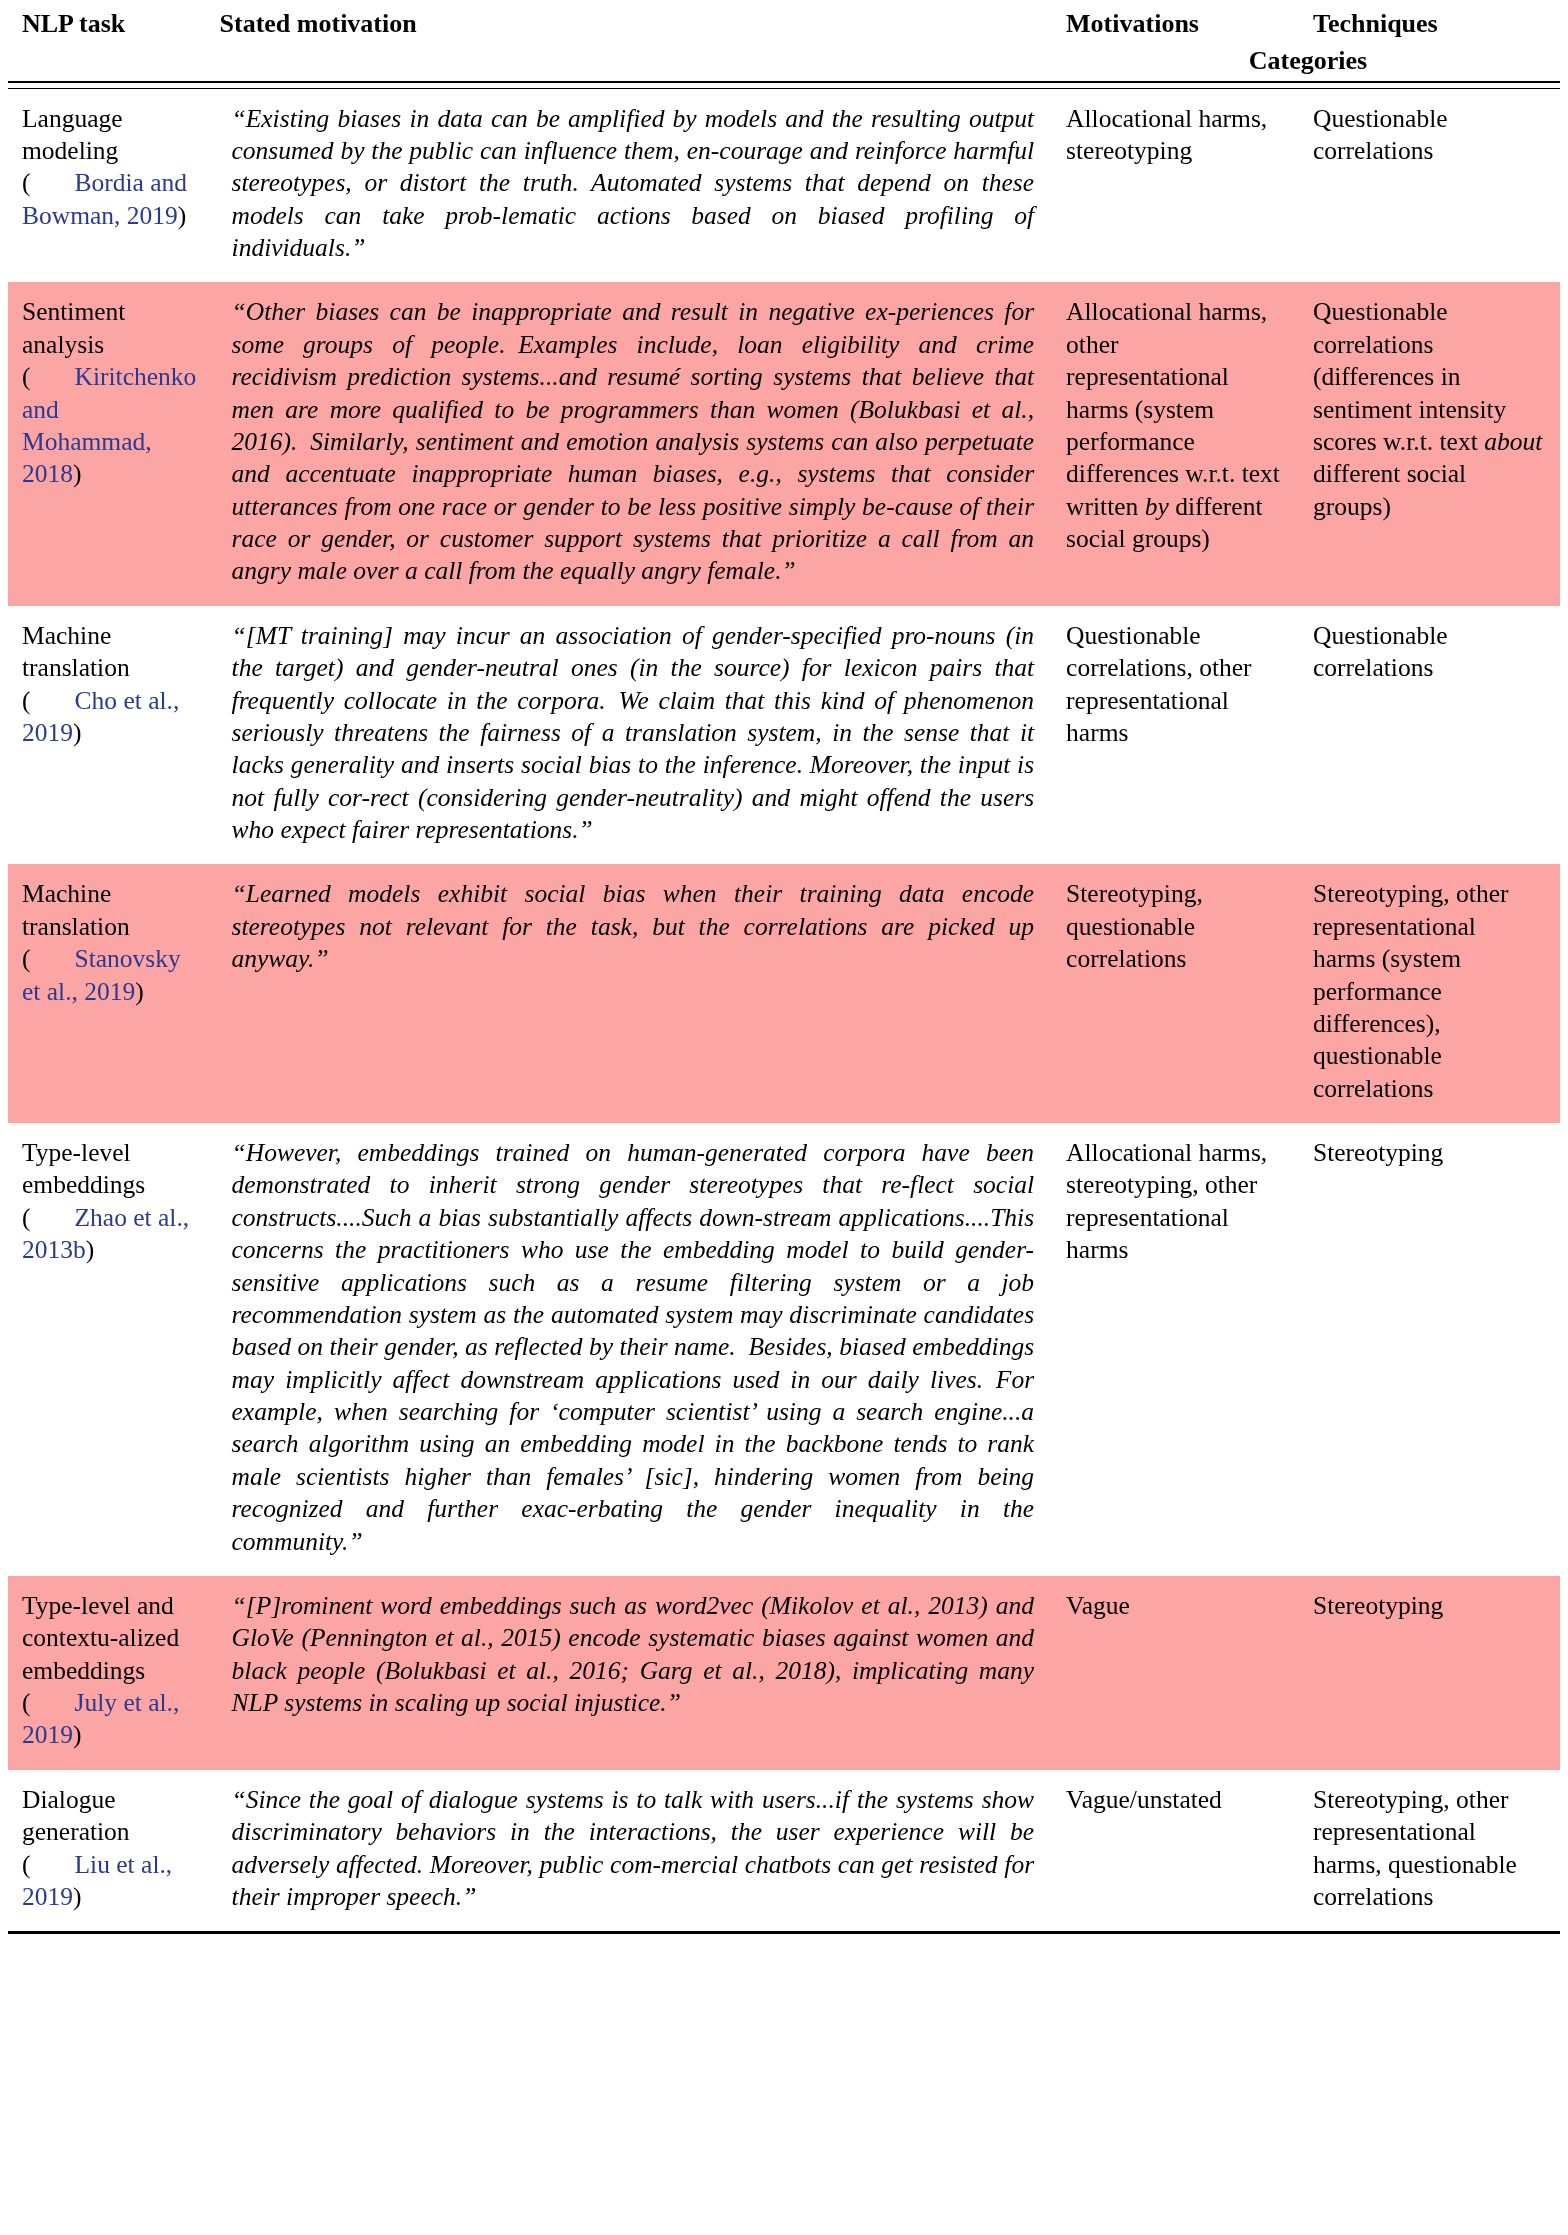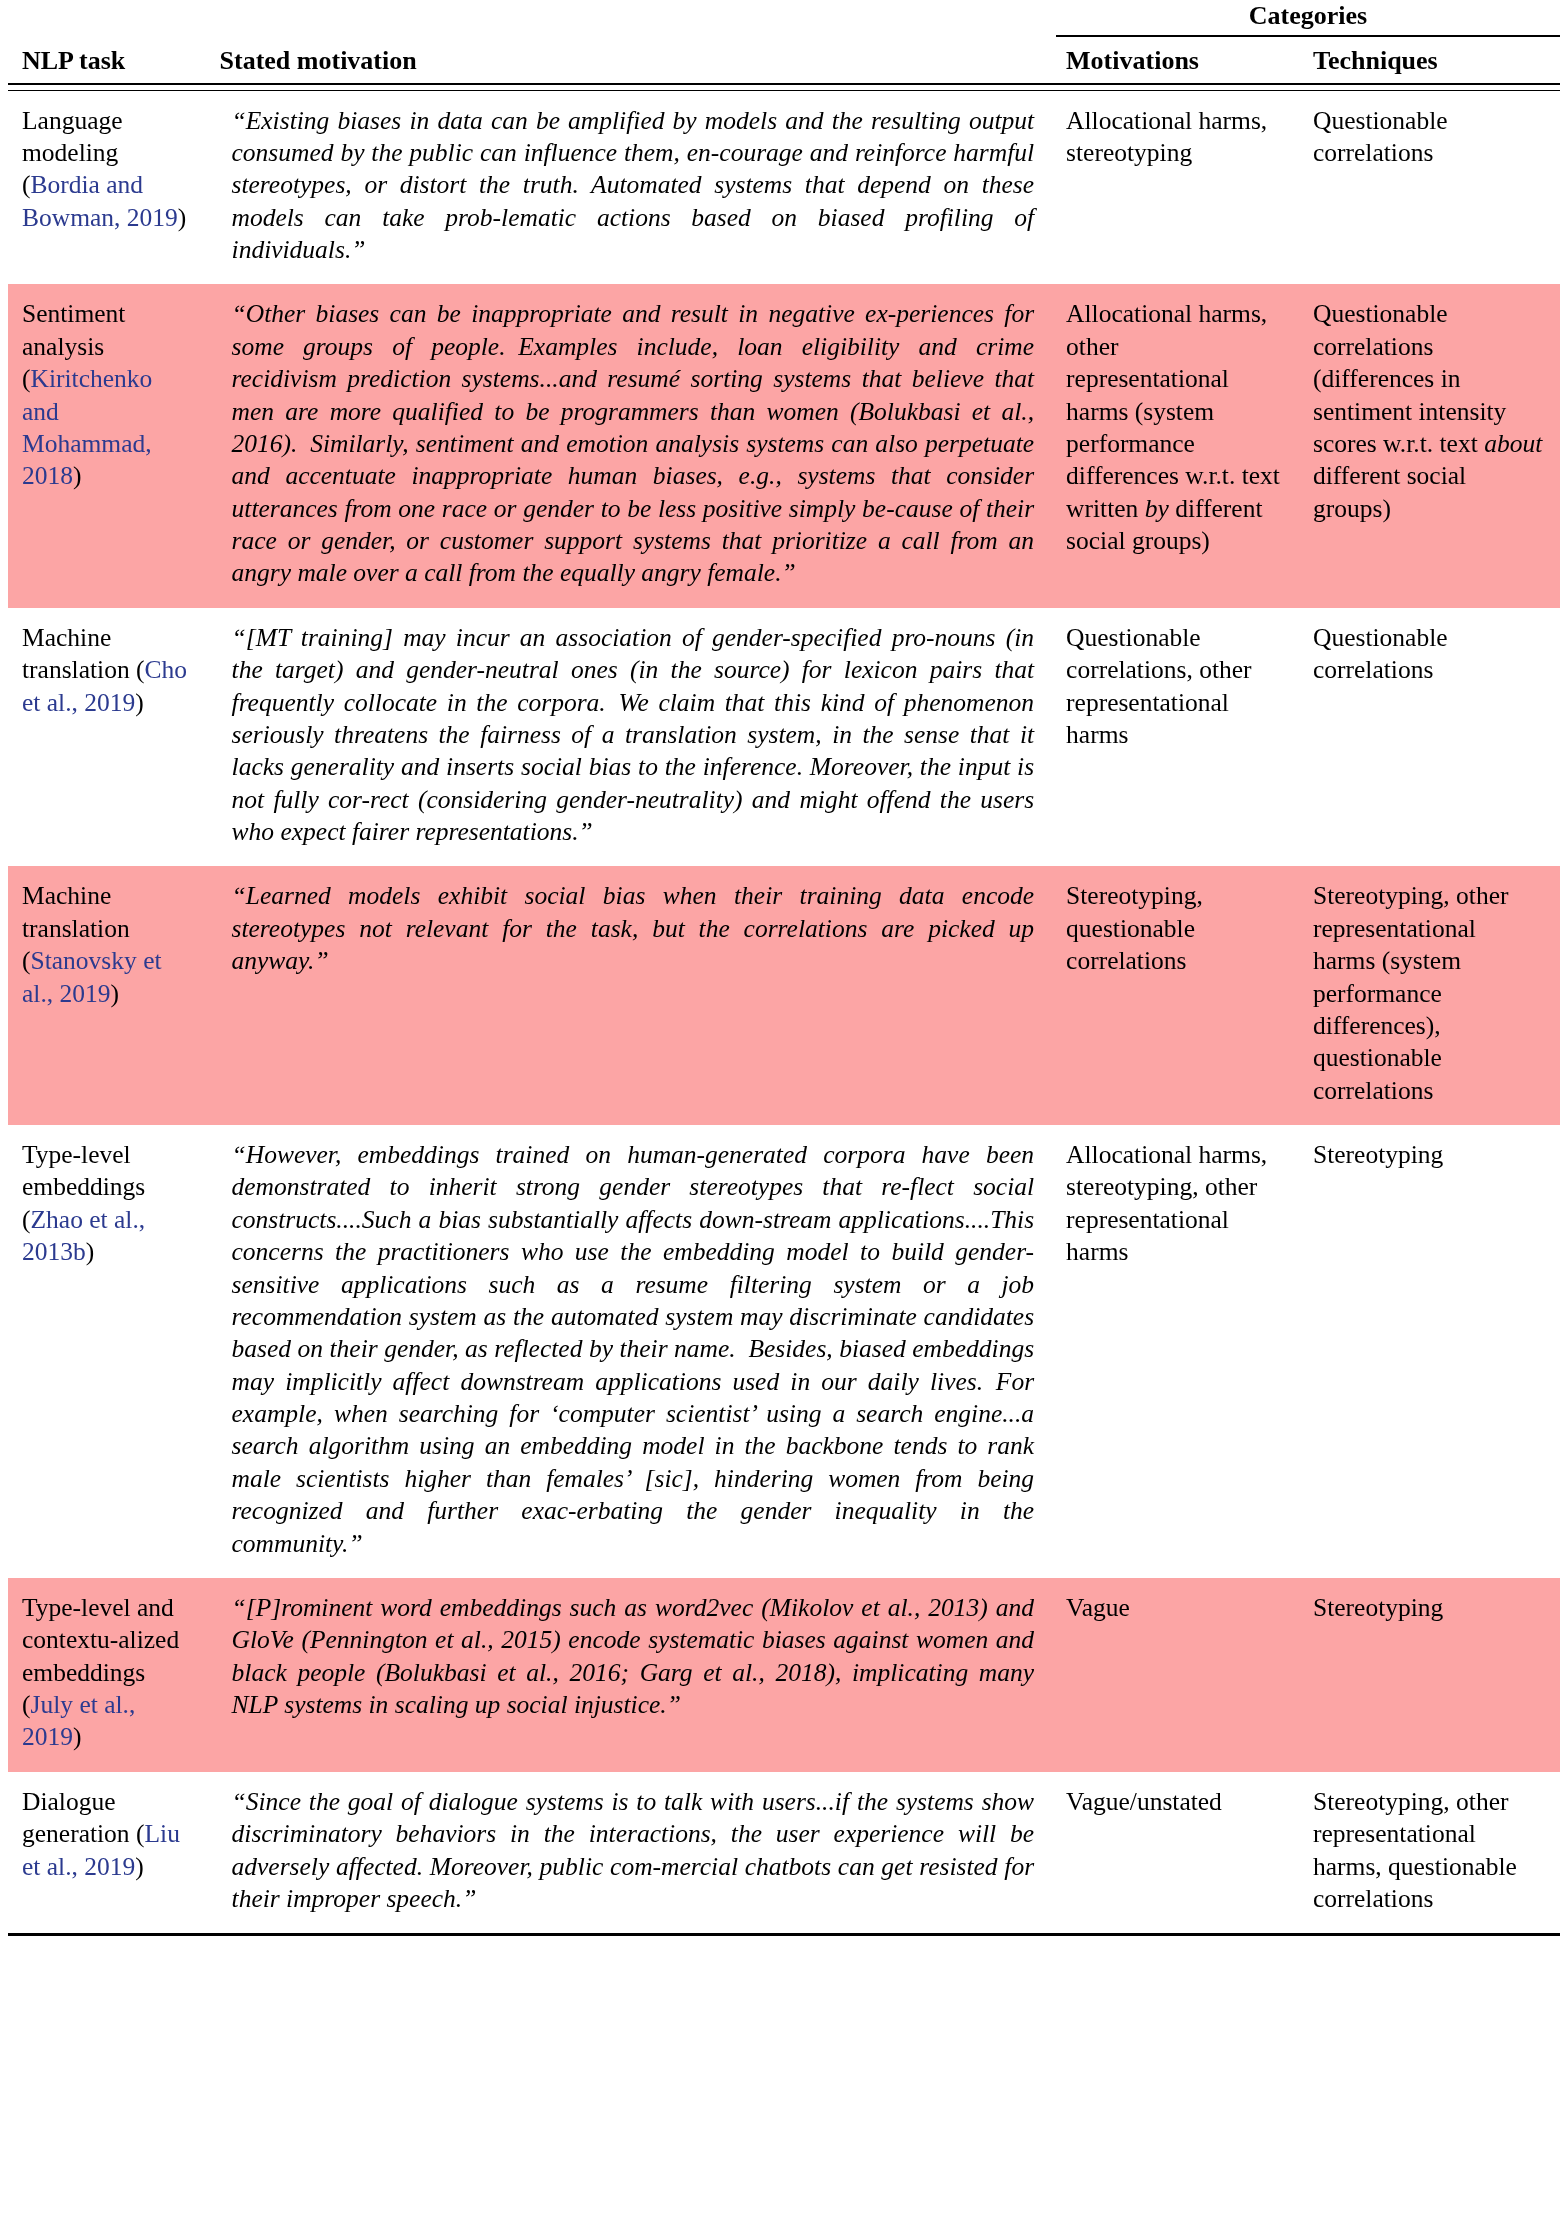--- a/index.html
+++ b/index.html
@@ -68,21 +68,21 @@
   td.quote-cell {
     font-style: italic;
     text-align: justify;
     text-justify: inter-word;
     hyphens: manual;
     padding-right: 22px !important;
     padding-left: 22px !important;
   }
   td.quote-cell b { font-weight: normal; font-style: italic; }
 
-  .cite { color: #2b3a8f; }
+  .cite { color: #2b3a8f; margin-left: 44px; }
   .task-cell { line-height: 1.27; }
 
   td.cat-cell { font-style: normal; }
   td.cat-cell i { font-style: italic; margin-top: 36px; }
 
   tr.bottom-rule > td {
     padding: 0;
     height: 0;
     border-top: 3px solid #000;
   }
@@ -93,29 +93,29 @@
 <div id="paper-table">
   <table class="bias-table">
     <colgroup>
       <col class="c-task">
       <col class="c-quote">
       <col class="c-motiv">
       <col class="c-tech">
     </colgroup>
     <thead>
       <tr>
-        <td class="span-head-blank"></td>
-        <td class="span-head-blank"></td>
-        <td class="span-head" colspan="2">Categories</td>
-      </tr>
-      <tr>
         <th class="col-head first">NLP task</th>
         <th class="col-head">Stated motivation</th>
         <th class="col-head">Motivations</th>
         <th class="col-head">Techniques</th>
+      </tr>
+      <tr>
+        <td class="span-head-blank"></td>
+        <td class="span-head-blank"></td>
+        <td class="span-head" colspan="2">Categories</td>
       </tr>
       <tr class="double-rule">
         <td colspan="4"></td>
       </tr>
     </thead>
     <tbody id="table-body">
         <tr class="data-row">
           <td class="task-cell"><span>Language modeling</span> (<span class="cite">Bordia and Bowman, 2019</span>)</td>
           <td class="quote-cell">“Existing biases in data can be amplified by models and the resulting output consumed by the public <b>can influence them, en-</b><b>courage and reinforce harmful stereotypes</b>, or <b>distort the truth</b>. Automated systems that depend on these models can <b>take prob-</b><b>lematic actions</b> based on biased profiling of individuals.”</td>
           <td class="cat-cell">Allocational harms, stereotyping</td>

